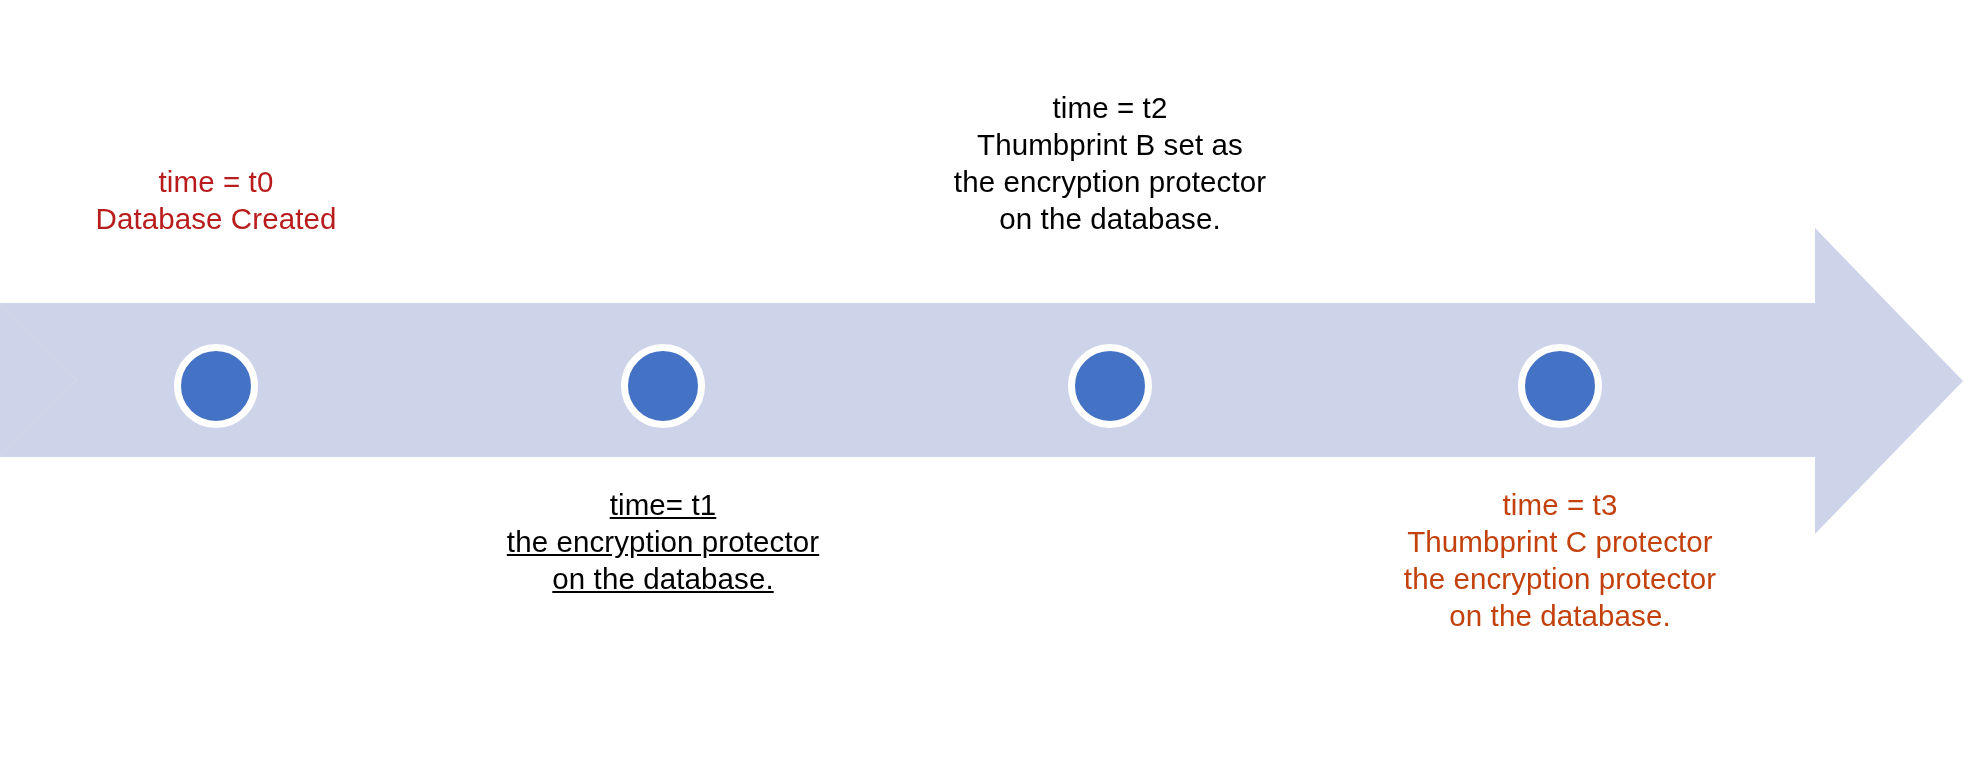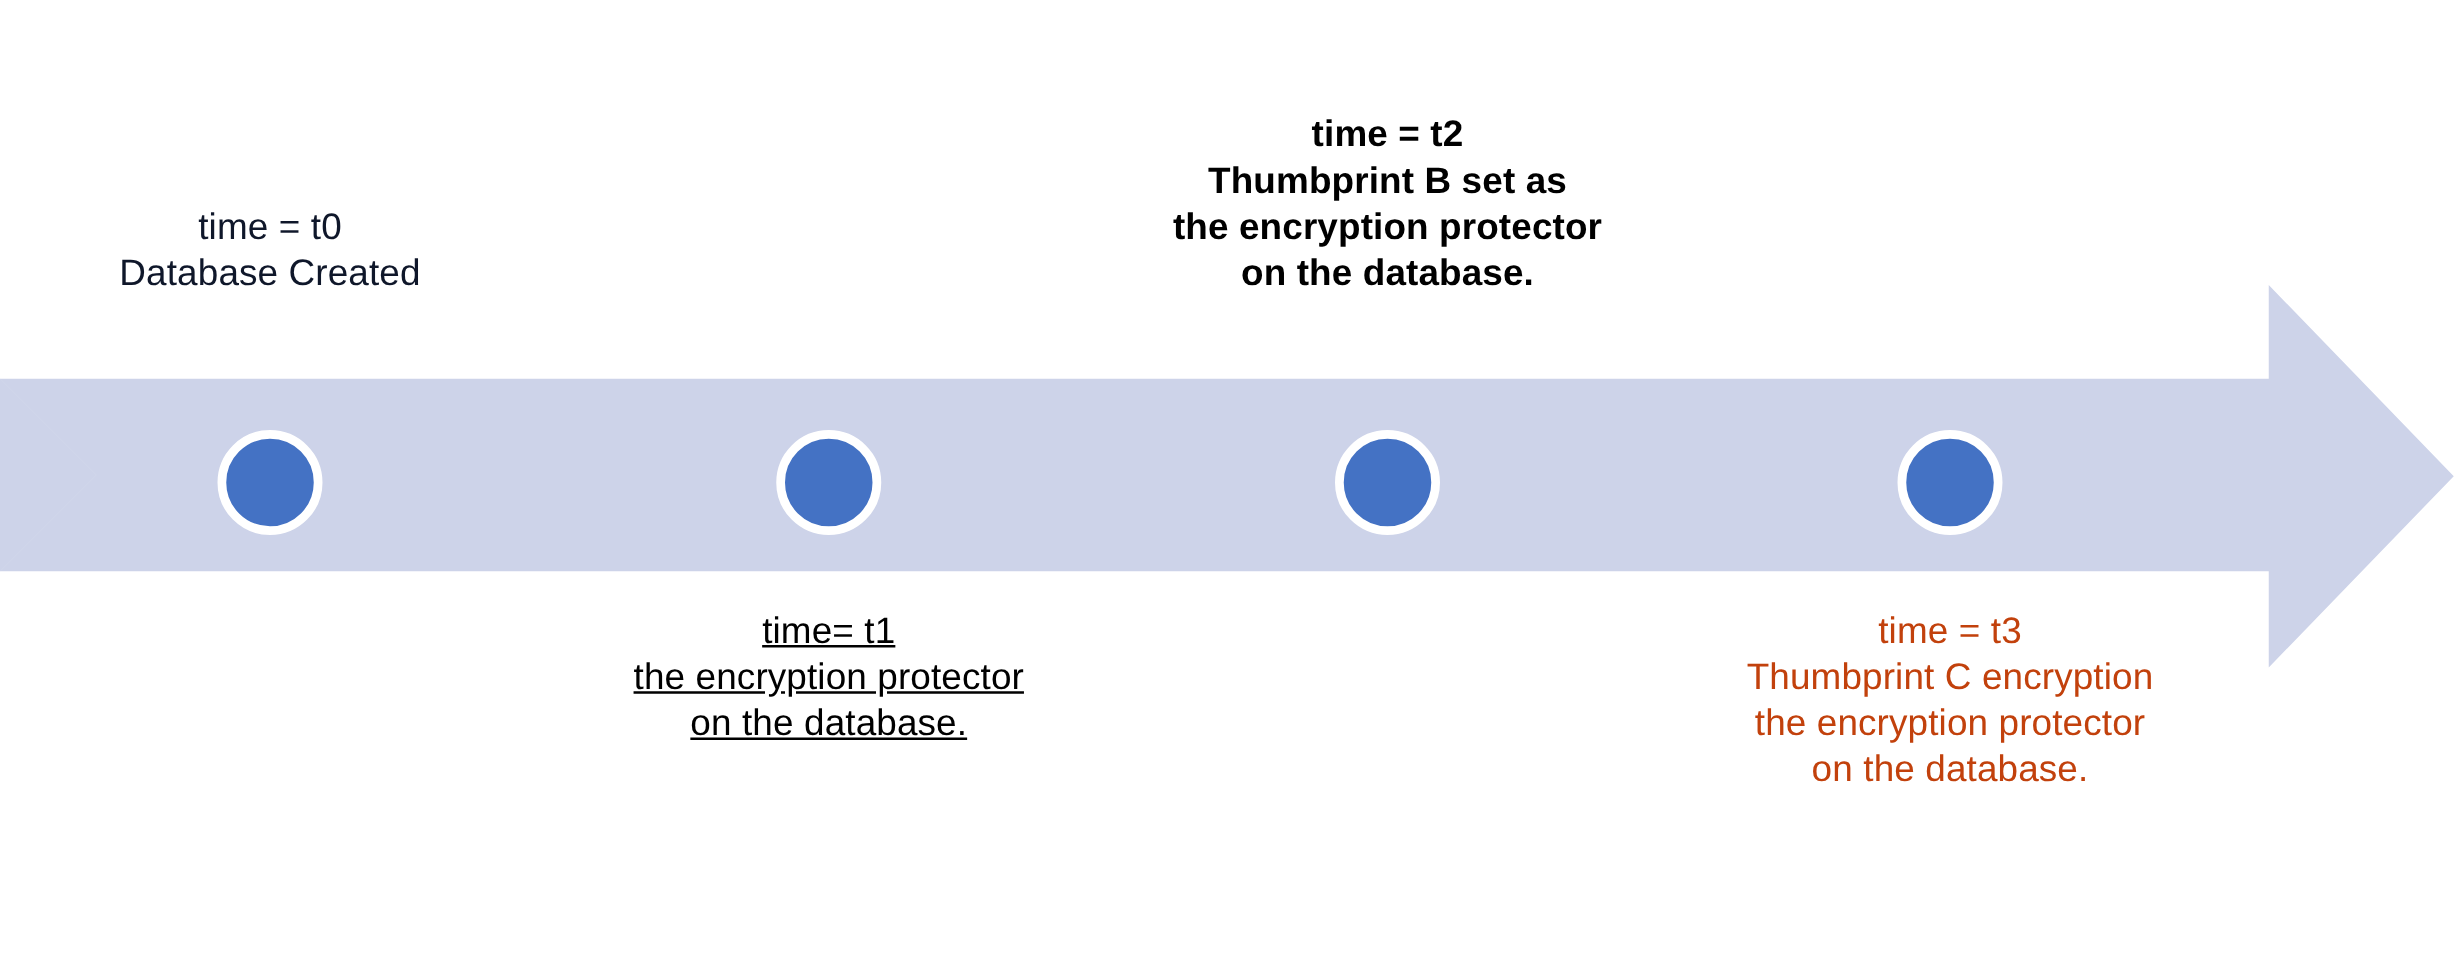--- a/index.html
+++ b/index.html
@@ -61,38 +61,38 @@
     <polygon id="arrow-polygon" points="0,303 77,380 0,457 0,303" fill="#CDD3E9"></polygon>
     <path id="arrow-band-path" d="M 0,303 L 77,380 L 0,457 L 0,303 Z" fill="#CDD3E9"></path>
     <path d="M 0,303 L 1815,303 L 1815,228 L 1963,381 L 1815,534 L 1815,457 L 0,457 L 77,380 Z" fill="#CDD3E9"></path>
   </svg>
 
   <div class="milestone-marker" style="left: 216px; top: 386px; background: rgb(68, 114, 196); border-color: rgb(255, 255, 255);"></div>
   <div class="milestone-marker" style="left: 663px; top: 386px; background: rgb(68, 114, 196); border-color: rgb(255, 255, 255);"></div>
   <div class="milestone-marker" style="left: 1110px; top: 386px; background: rgb(68, 114, 196); border-color: rgb(255, 255, 255);"></div>
   <div class="milestone-marker" style="left: 1560px; top: 386px; background: rgb(68, 114, 196); border-color: rgb(255, 255, 255);"></div>
 
-  <div class="label-block label-above" style="left: 216px; bottom: 535px; color: #0f172a;">
+  <div class="label-block label-above" style="left: 216px; bottom: 535px; color: #b91c1c;">
     <span class="line">time = t0</span>
     <span class="line">Database Created</span>
   </div>
 
   <div class="label-block label-below" style="left: 663px; top: 486px; color: rgb(0, 0, 0); text-decoration: underline;">
     <span class="line">time= t1</span>
     <span class="line">the encryption protector</span>
     <span class="line">on the database.</span>
   </div>
 
-  <div class="label-block label-above" style="left: 1110px; bottom: 535px; color: rgb(0, 0, 0); font-weight: bold;">
+  <div class="label-block label-above" style="left: 1110px; bottom: 535px; color: rgb(0, 0, 0);">
     <span class="line">time = t2</span>
     <span class="line">Thumbprint B set as</span>
     <span class="line">the encryption protector</span>
     <span class="line">on the database.</span>
   </div>
 
   <div class="label-block label-below" style="left: 1560px; top: 486px; color: #c2410c;">
     <span class="line">time = t3</span>
-    <span class="line">Thumbprint C encryption</span>
+    <span class="line">Thumbprint C protector</span>
     <span class="line">the encryption protector</span>
     <span class="line">on the database.</span>
   </div>
 
 </div>
 
 </body></html>

